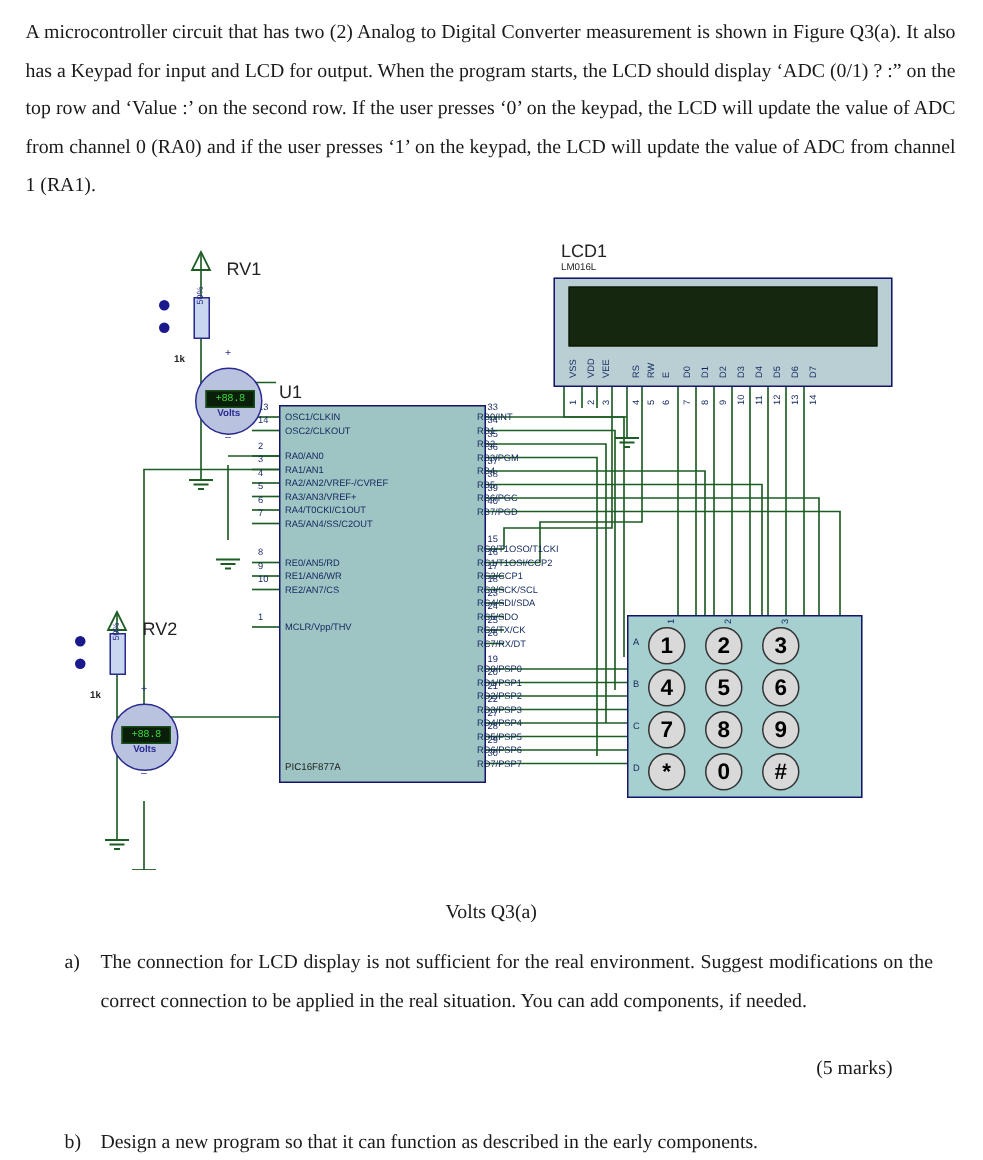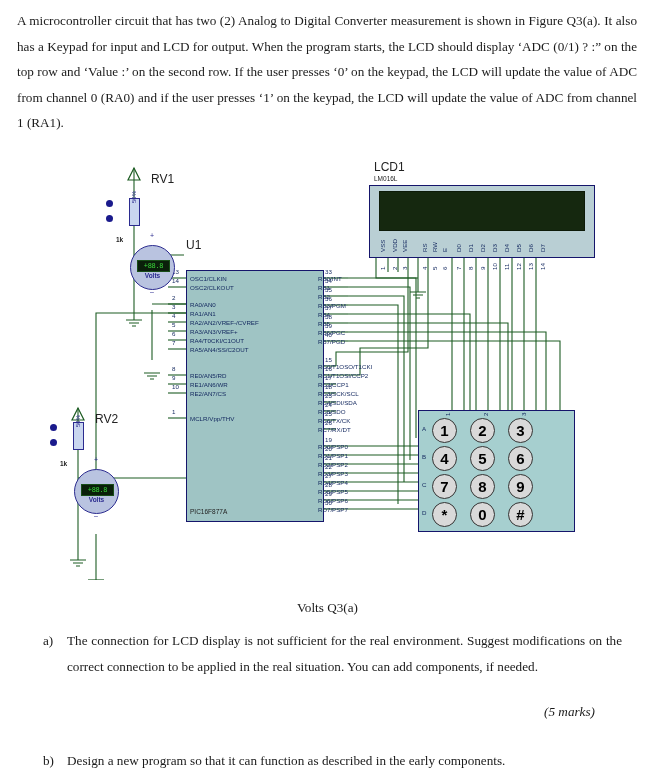--- a/index.html
+++ b/index.html
@@ -197,21 +197,21 @@
         <div class="lbl lbl-vert" style="left: 455px; top: 110px;">7</div>
         <div class="lbl lbl-vert" style="left: 467px; top: 110px;">8</div>
         <div class="lbl lbl-vert" style="left: 479px; top: 110px;">9</div>
         <div class="lbl lbl-vert" style="left: 491px; top: 110px;">10</div>
         <div class="lbl lbl-vert" style="left: 503px; top: 110px;">11</div>
         <div class="lbl lbl-vert" style="left: 515px; top: 110px;">12</div>
         <div class="lbl lbl-vert" style="left: 527px; top: 110px;">13</div>
         <div class="lbl lbl-vert" style="left: 539px; top: 110px;">14</div>
       </div>
 
-    <div class="lbl lbl-ref" style="left:186px;top:78px;">U1</div>
+    <div class="lbl lbl-ref" style="left:186px;top:94px;">U1</div>
     <div class="ic-body" style="left:186px;top:110px;width:136px;height:250px;"></div>
     <div class="lbl" style="left:190px;top:348px;font-size:6.5px;color:#222;">PIC16F877A</div>
     <div id="mcu-left-pins">
         <div class="lbl lbl-pin" style="left: 190px; top: 115px;">OSC1/CLKIN</div>
         <div class="lbl lbl-pin" style="left: 190px; top: 124px;">OSC2/CLKOUT</div>
         <div class="lbl lbl-pin" style="left: 190px; top: 141px;">RA0/AN0</div>
         <div class="lbl lbl-pin" style="left: 190px; top: 150px;">RA1/AN1</div>
         <div class="lbl lbl-pin" style="left: 190px; top: 159px;">RA2/AN2/VREF-/CVREF</div>
         <div class="lbl lbl-pin" style="left: 190px; top: 168px;">RA3/AN3/VREF+</div>
         <div class="lbl lbl-pin" style="left: 190px; top: 177px;">RA4/T0CKI/C1OUT</div>
@@ -343,20 +343,20 @@
     </div>
     <div class="plusmin" style="left:94px;top:352px;">–</div>
   </div>
 
   <div class="fig-caption">Volts Q3(a)</div>
 
   <div class="qitem" style="left:43px;top:628px;">
     <span class="qmark">a)</span>
     <span class="qtext">The connection for LCD display is not sufficient for the real environment. Suggest modifications on the correct connection to be applied in the real situation. You can add components, if needed.</span>
   </div>
-  <div class="marks" style="top:704px;font-style:italic;">(5 marks)</div>
+  <div class="marks" style="top:704px;">(5 marks)</div>
 
   <div class="qitem" style="left:43px;top:748px;">
     <span class="qmark">b)</span>
     <span class="qtext">Design a new program so that it can function as described in the early components.</span>
   </div>
 
 </div>
 
 </body></html>

